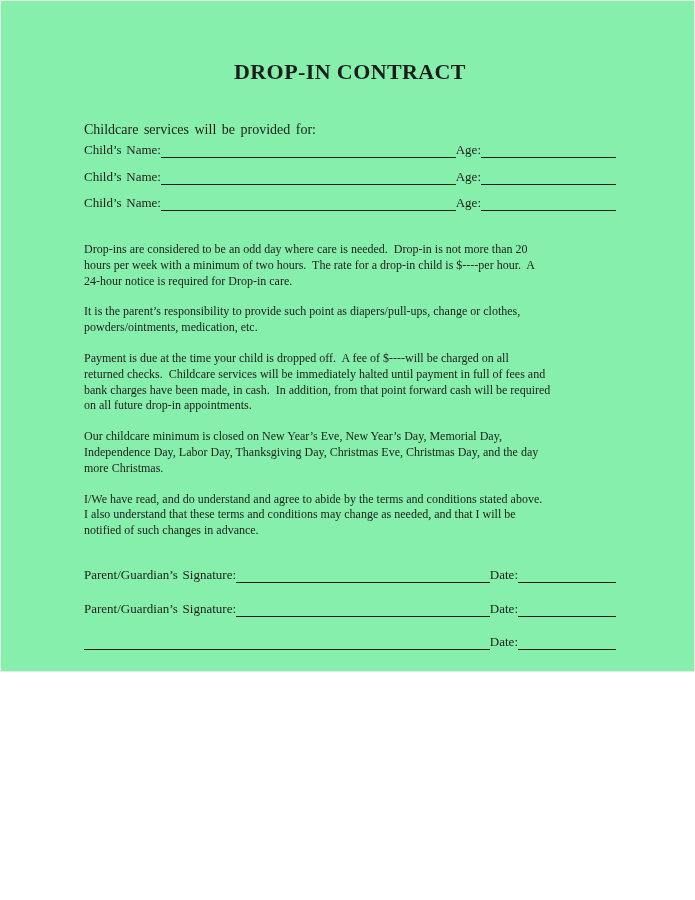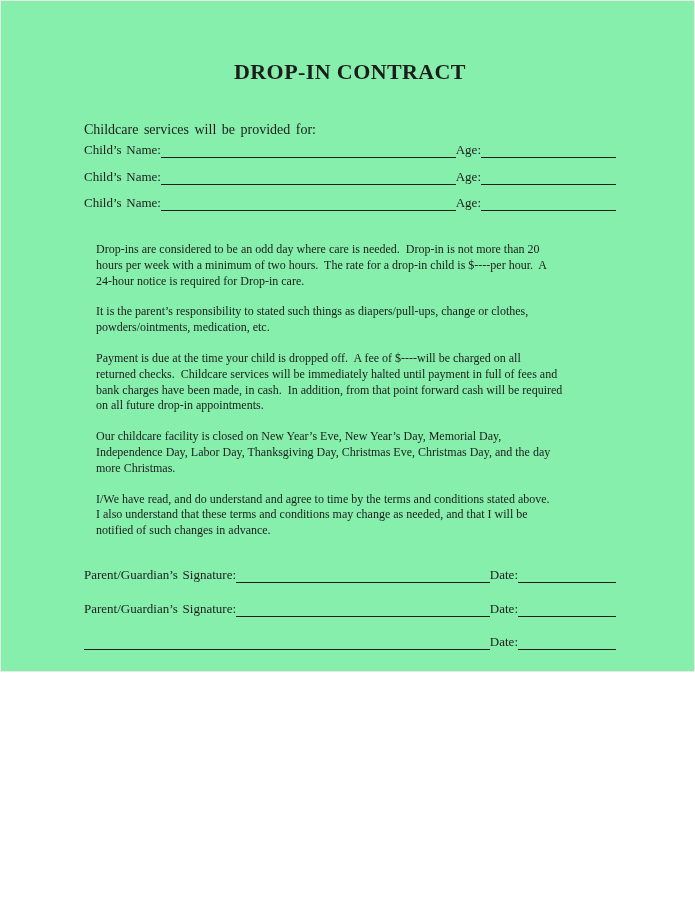--- a/index.html
+++ b/index.html
@@ -50,21 +50,21 @@
   .frow .lbl { white-space: pre; flex: 0 0 auto; }
   .fill {
     flex: 1 1 auto;
     align-self: flex-end;
     height: 15px;
     border-bottom: 1.4px solid #1d1d1d;
   }
   .fill-age  { flex: 0 0 135px; }
   .fill-date { flex: 0 0 98px; }
   .paras { margin-top: 20.5px; }
-  .para  { margin: 0 12px 15px; }
+  .para  { margin: 0 0 15px; }
   .pline {
     font-size: 12px;
     line-height: 15.8px;
     white-space: pre;
   }
   .sig-section { margin-top: 12.5px; }
   .sig-row {
     line-height: 17px;
     margin-bottom: 16.5px;
   }
@@ -108,36 +108,36 @@
       </div>
     </div>
 
     <div class="paras">
       <div class="para">
         <div class="pline">Drop-ins are considered to be an odd day where care is needed.  Drop-in is not more than 20</div>
         <div class="pline">hours per week with a minimum of two hours.  The rate for a drop-in child is $----per hour.  A</div>
         <div class="pline">24-hour notice is required for Drop-in care.</div>
       </div>
       <div class="para">
-        <div class="pline">It is the parent’s responsibility to stated such things as diapers/pull-ups, change or clothes,</div>
+        <div class="pline">It is the parent’s responsibility to provide such point as diapers/pull-ups, change or clothes,</div>
         <div class="pline">powders/ointments, medication, etc.</div>
       </div>
       <div class="para">
         <div class="pline">Payment is due at the time your child is dropped off.  A fee of $----will be charged on all</div>
         <div class="pline">returned checks.  Childcare services will be immediately halted until payment in full of fees and</div>
         <div class="pline">bank charges have been made, in cash.  In addition, from that point forward cash will be required</div>
         <div class="pline">on all future drop-in appointments.</div>
       </div>
       <div class="para">
-        <div class="pline">Our childcare facility is closed on New Year’s Eve, New Year’s Day, Memorial Day,</div>
+        <div class="pline">Our childcare minimum is closed on New Year’s Eve, New Year’s Day, Memorial Day,</div>
         <div class="pline">Independence Day, Labor Day, Thanksgiving Day, Christmas Eve, Christmas Day, and the day</div>
         <div class="pline">more Christmas.</div>
       </div>
       <div class="para">
-        <div class="pline">I/We have read, and do understand and agree to time by the terms and conditions stated above.</div>
+        <div class="pline">I/We have read, and do understand and agree to abide by the terms and conditions stated above.</div>
         <div class="pline">I also understand that these terms and conditions may change as needed, and that I will be</div>
         <div class="pline">notified of such changes in advance.</div>
       </div>
     </div>
 
     <div class="sig-section">
       <div class="frow sig-row">
         <span class="lbl">Parent/Guardian’s Signature:</span>
         <span class="fill"></span>
         <span class="lbl">Date:</span>

